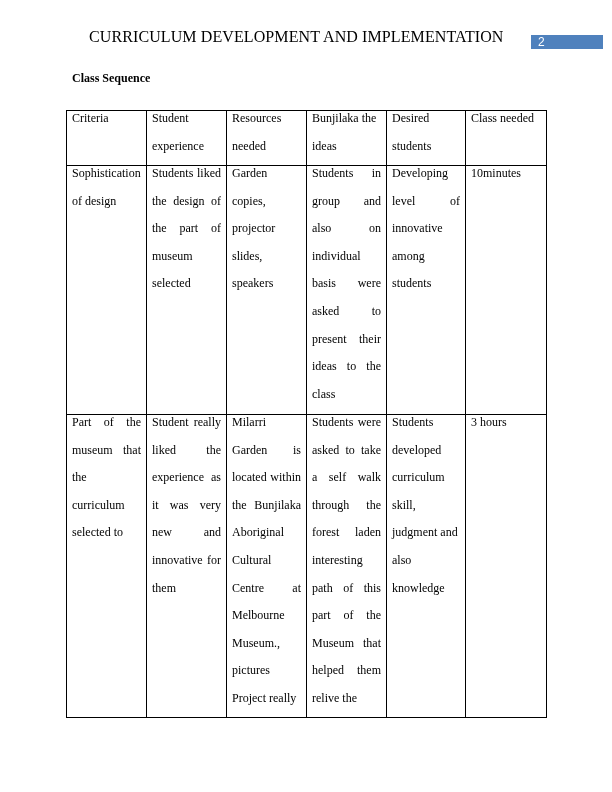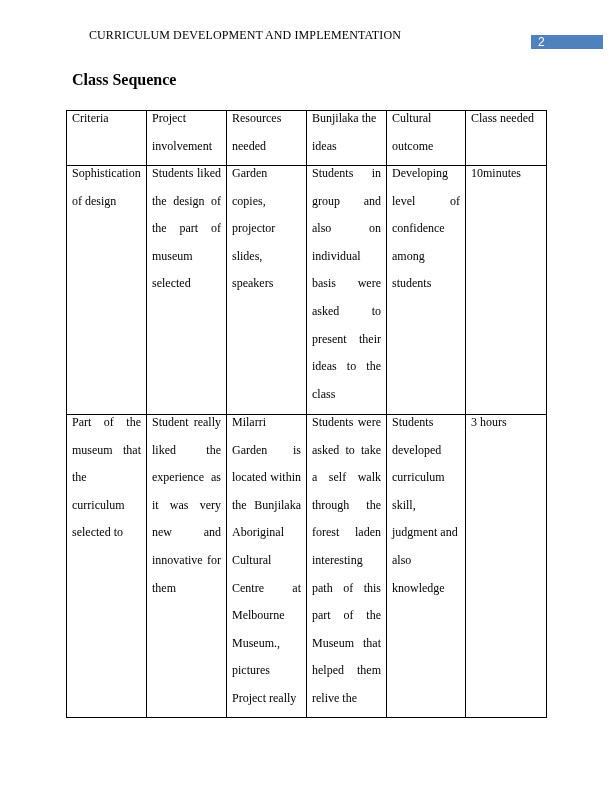--- a/index.html
+++ b/index.html
@@ -1,22 +1,22 @@
 <!DOCTYPE html>
 <html><head>
 <meta charset="utf-8">
 <style>
   html, body { margin: 0; padding: 0; background: #ffffff; }
   body { width: 612px; height: 792px; position: relative; overflow: hidden;
          font-family: "Liberation Serif", "DejaVu Serif", serif; color: #000; }
-  .header-title { position: absolute; left: 89px; top: 28px; font-size: 12px; letter-spacing: 0.1px; }
+  .header-title { position: absolute; left: 89px; top: 28px; font-size: 16px; letter-spacing: 0.1px; }
   .page-num { position: absolute; left: 531px; top: 35px; width: 72px; height: 14px;
               background: #4f81bd; color: #fff; font-family: "Liberation Sans", sans-serif;
               font-size: 12px; line-height: 14px; padding-left: 7px; box-sizing: border-box; }
-  .section-title { position: absolute; left: 72px; top: 71px; font-size: 16px; font-weight: bold; font-family: Liberation Serif, serif; }
+  .section-title { position: absolute; left: 72px; top: 71px; font-size: 12px; font-weight: bold; font-family: Liberation Serif, serif; }
   table.seq { position: absolute; left: 66px; top: 110px; border-collapse: collapse; table-layout: fixed; width: 480px; }
   table.seq td { border: 1px solid #000; vertical-align: top; padding: 0 5px; font-size: 12px;
                  line-height: 27.6px; text-align: justify; word-wrap: break-word; }
   table.seq td.left { text-align: left; }
   col.c1 { width: 80px; } col.c2 { width: 80px; } col.c3 { width: 80px; }
   col.c4 { width: 80px; } col.c5 { width: 79px; } col.c6 { width: 81px; }
   .cell-inner { padding-top: 0px; margin-top: -6px; }
   tr.hdr td { height: 54px; margin-top: 44px; }
   tr.r1 td { height: 248px; }
   tr.r2 td { height: 302px; }
@@ -37,50 +37,50 @@
       <col class="c4">
       <col class="c5">
       <col class="c6">
   </colgroup>
   <tbody>
       <tr class="hdr">
     <td class="left">
           <div class="cell-inner">Criteria</div>
         </td>
     <td class="left">
-          <div class="cell-inner">Project involvement</div>
+          <div class="cell-inner">Student experience</div>
         </td>
     <td class="left">
           <div class="cell-inner">Resources needed</div>
         </td>
     <td class="left">
           <div class="cell-inner">Bunjilaka the ideas</div>
         </td>
     <td class="left">
-          <div class="cell-inner">Cultural outcome</div>
+          <div class="cell-inner">Desired students</div>
         </td>
     <td class="left">
           <div class="cell-inner">Class needed</div>
         </td>
   </tr>
   <tr class="r1">
     <td class="left">
           <div class="cell-inner">Sophistication of design</div>
         </td>
     <td>
           <div class="cell-inner">Students liked the design of the part of museum selected</div>
         </td>
     <td class="left">
           <div class="cell-inner">Garden copies, projector slides, speakers</div>
         </td>
     <td>
           <div class="cell-inner">Students in group and also on individual basis were asked to present their ideas to the class</div>
         </td>
     <td>
-          <div class="cell-inner">Developing level of confidence among students</div>
+          <div class="cell-inner">Developing level of innovative among students</div>
         </td>
     <td class="left">
           <div class="cell-inner">10minutes</div>
         </td>
   </tr>
   <tr class="r2">
     <td>
           <div class="cell-inner">Part of the museum that the curriculum selected to</div>
         </td>
     <td>

